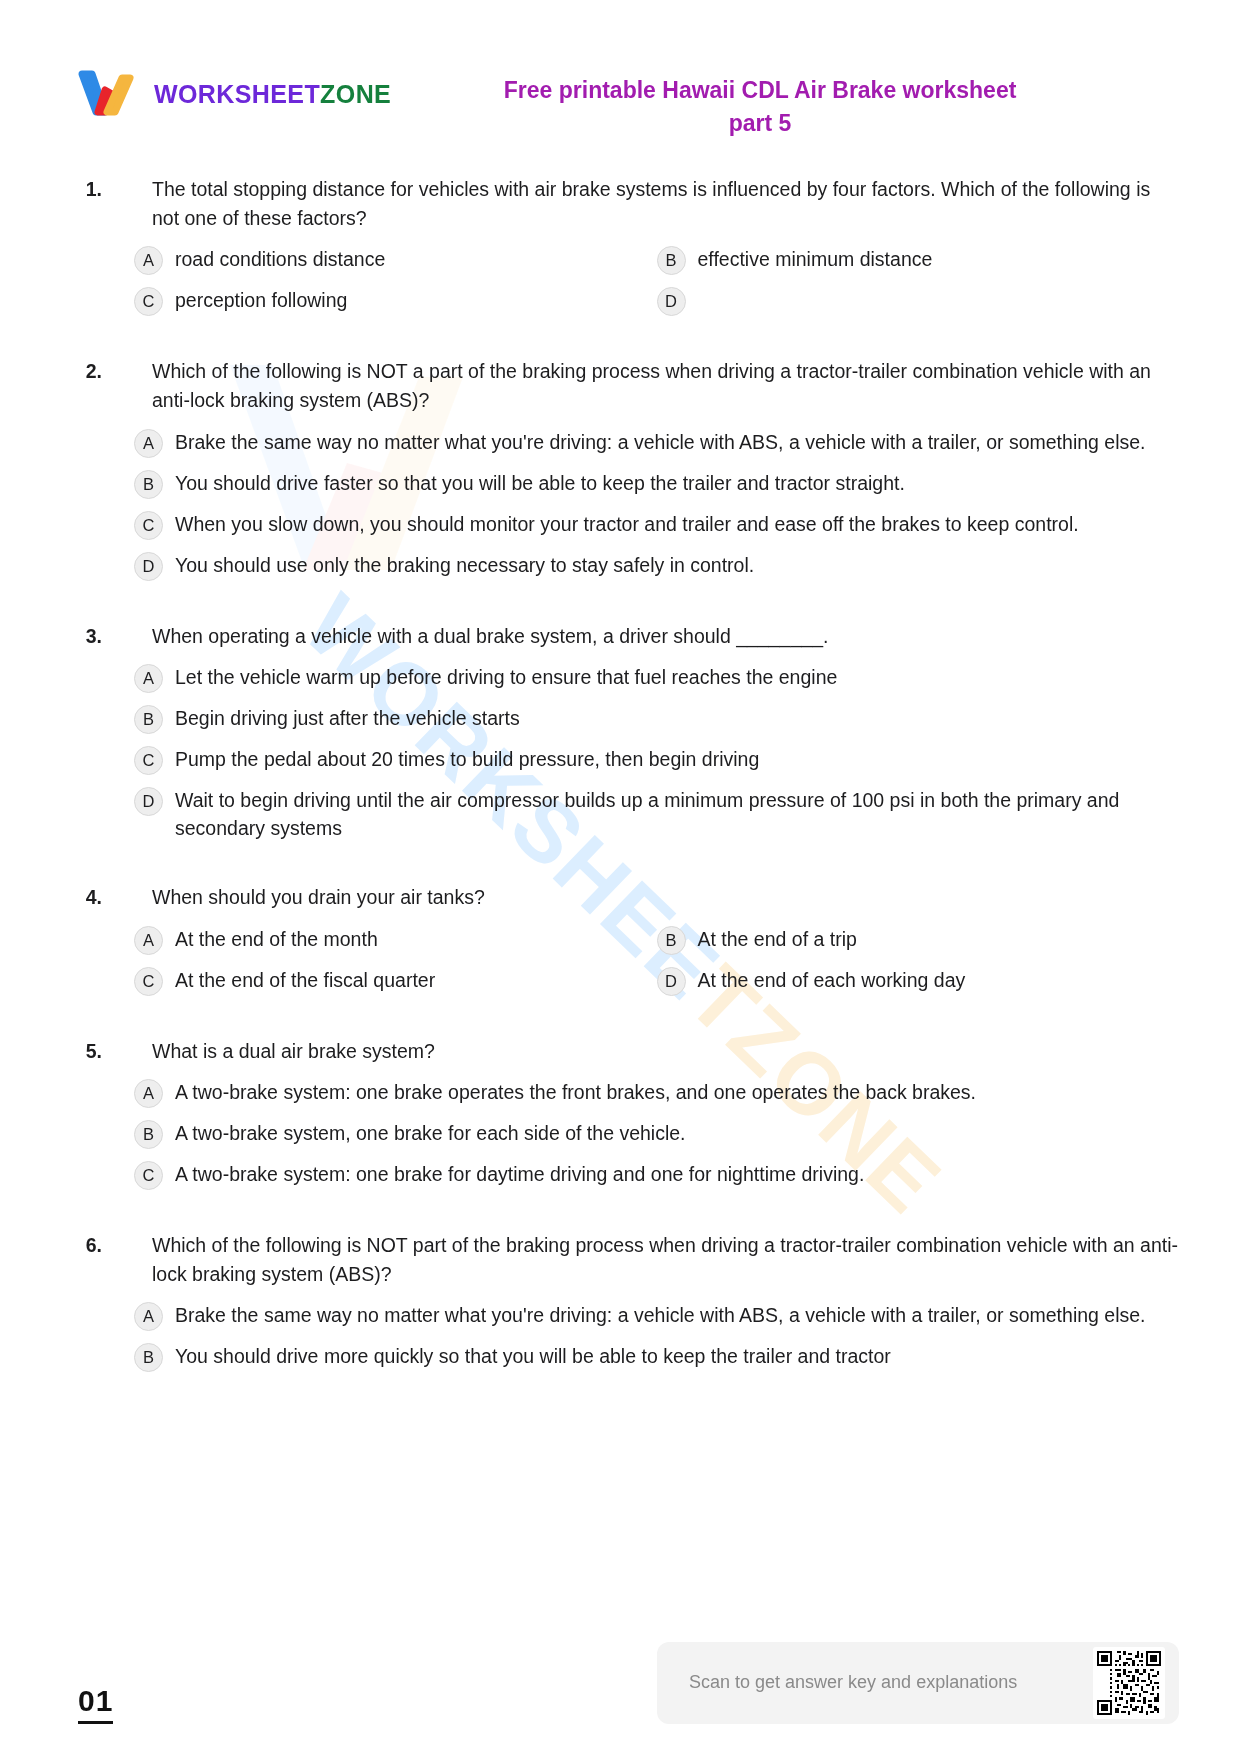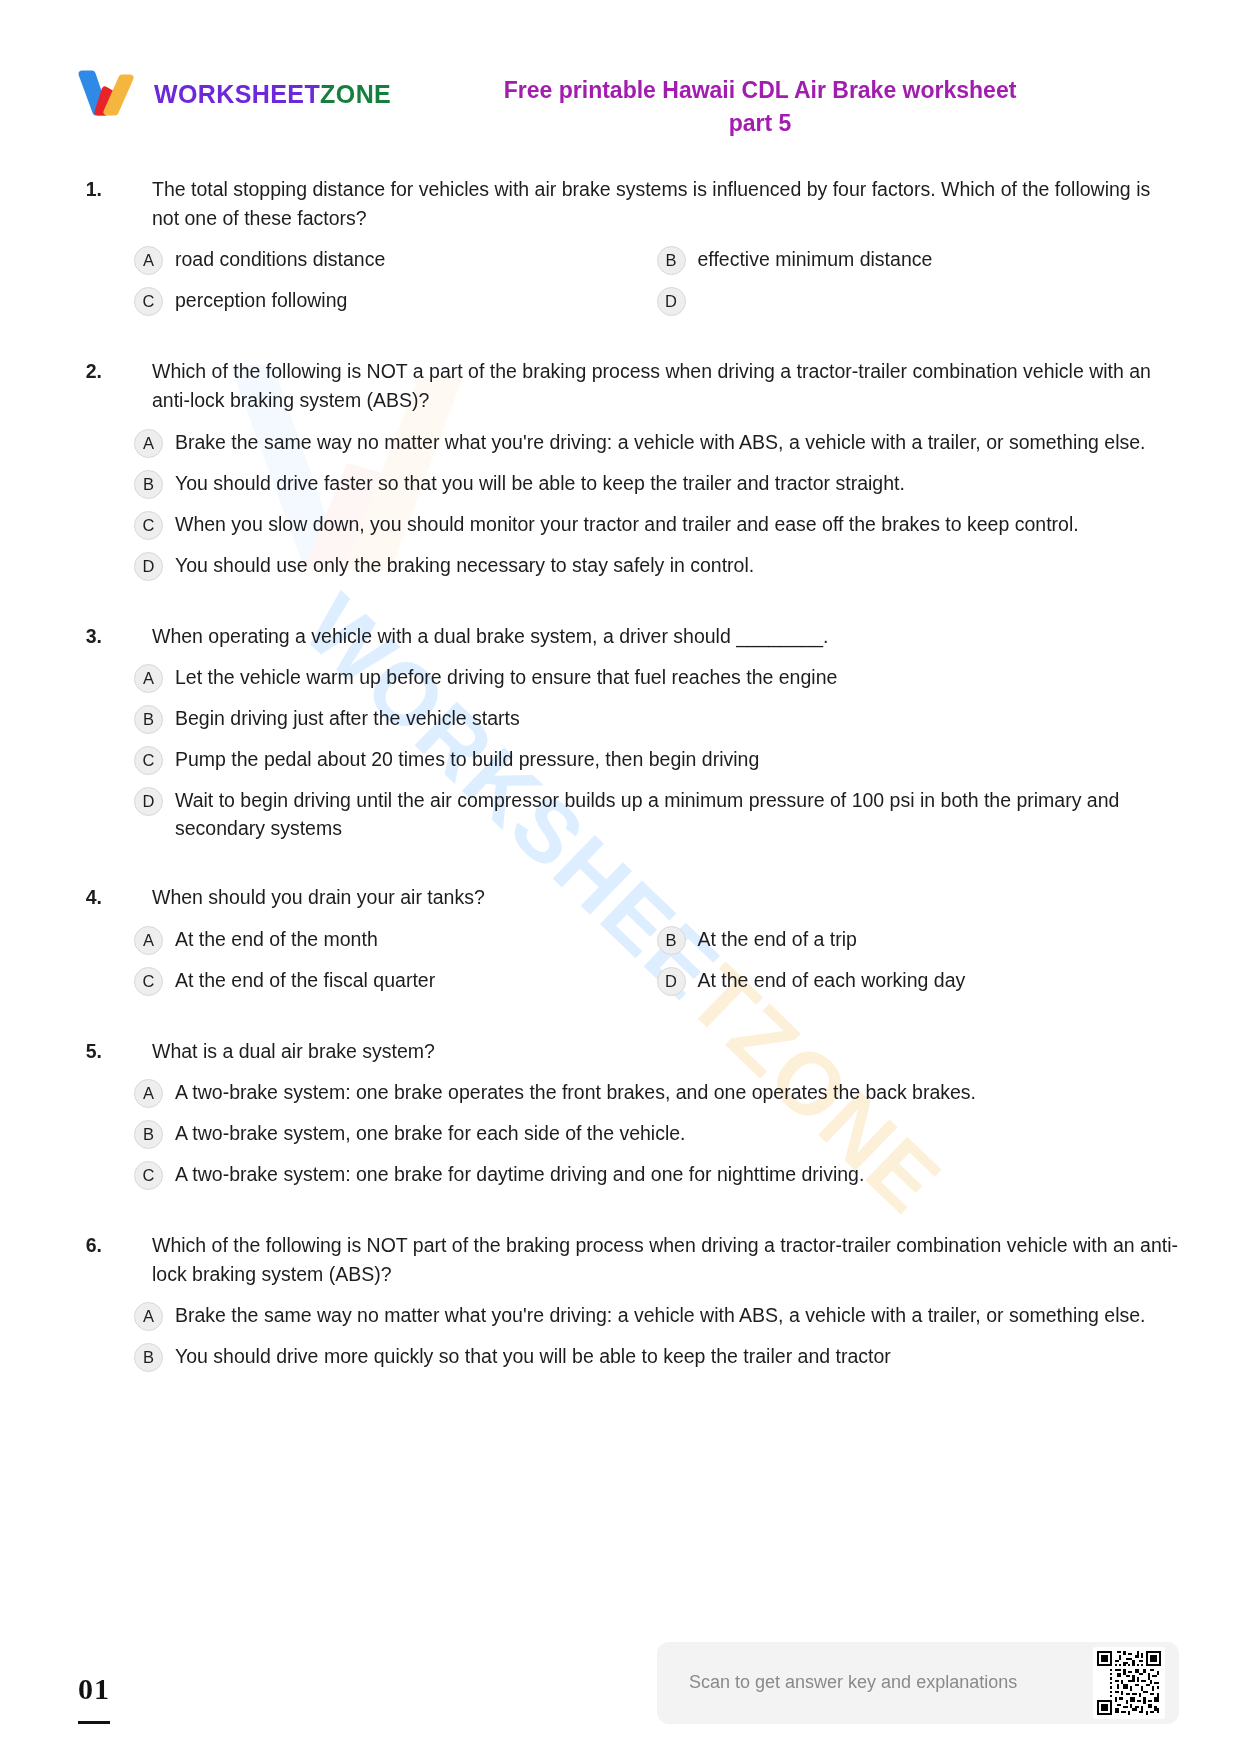--- a/index.html
+++ b/index.html
@@ -163,23 +163,22 @@
     display: flex;
     align-items: flex-end;
     padding: 0 60px 0 78px;
   }
   .page-num {
     font-size: 30px;
     font-weight: 700;
     color: #111;
     border-bottom: 3px solid #111;
     line-height: 1.15;
-    padding-bottom: 15px;
+    padding-bottom: 3px;
     letter-spacing: 1px;
-    font-family: Liberation Serif, serif;
   }
   .footer-spacer { flex: 1 1 auto; }
 
   .scan-box {
     position: relative;
     background: #f3f3f3;
     border-radius: 12px;
     height: 82px;
     width: 522px;
     display: flex;

